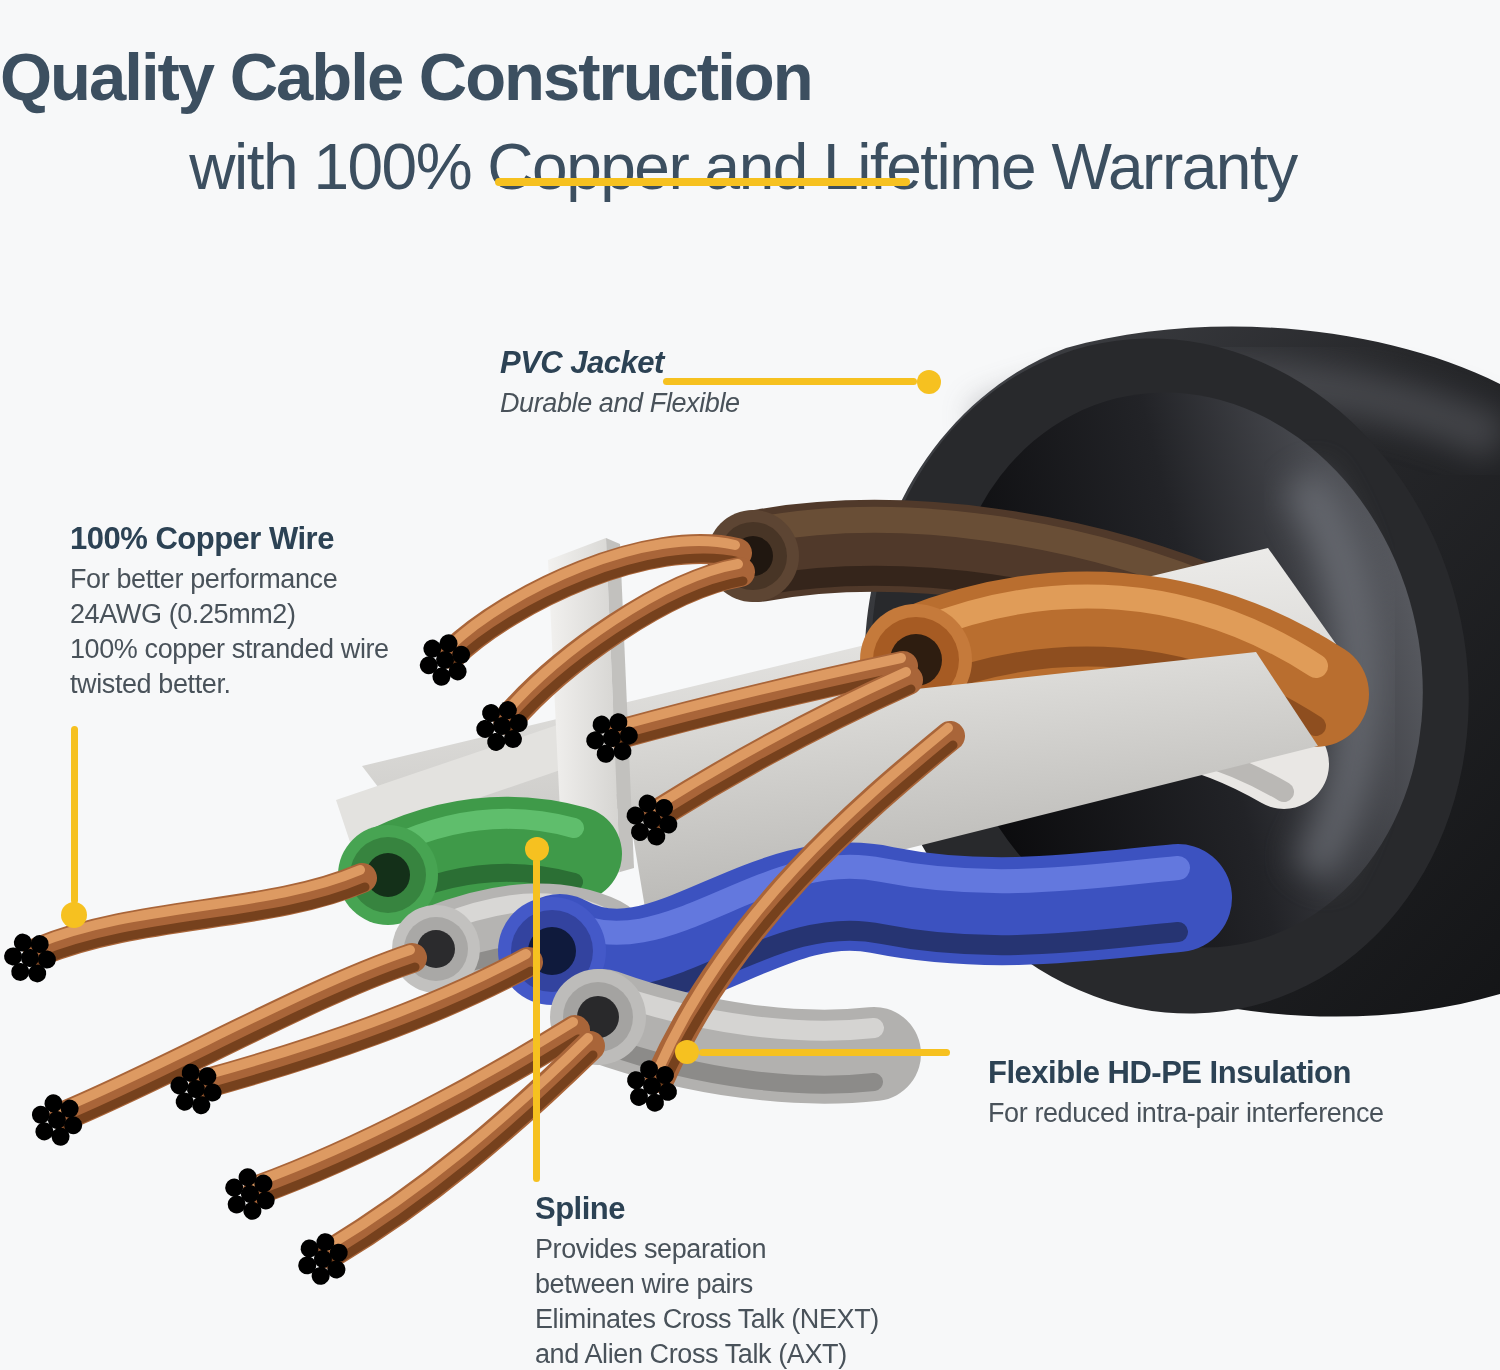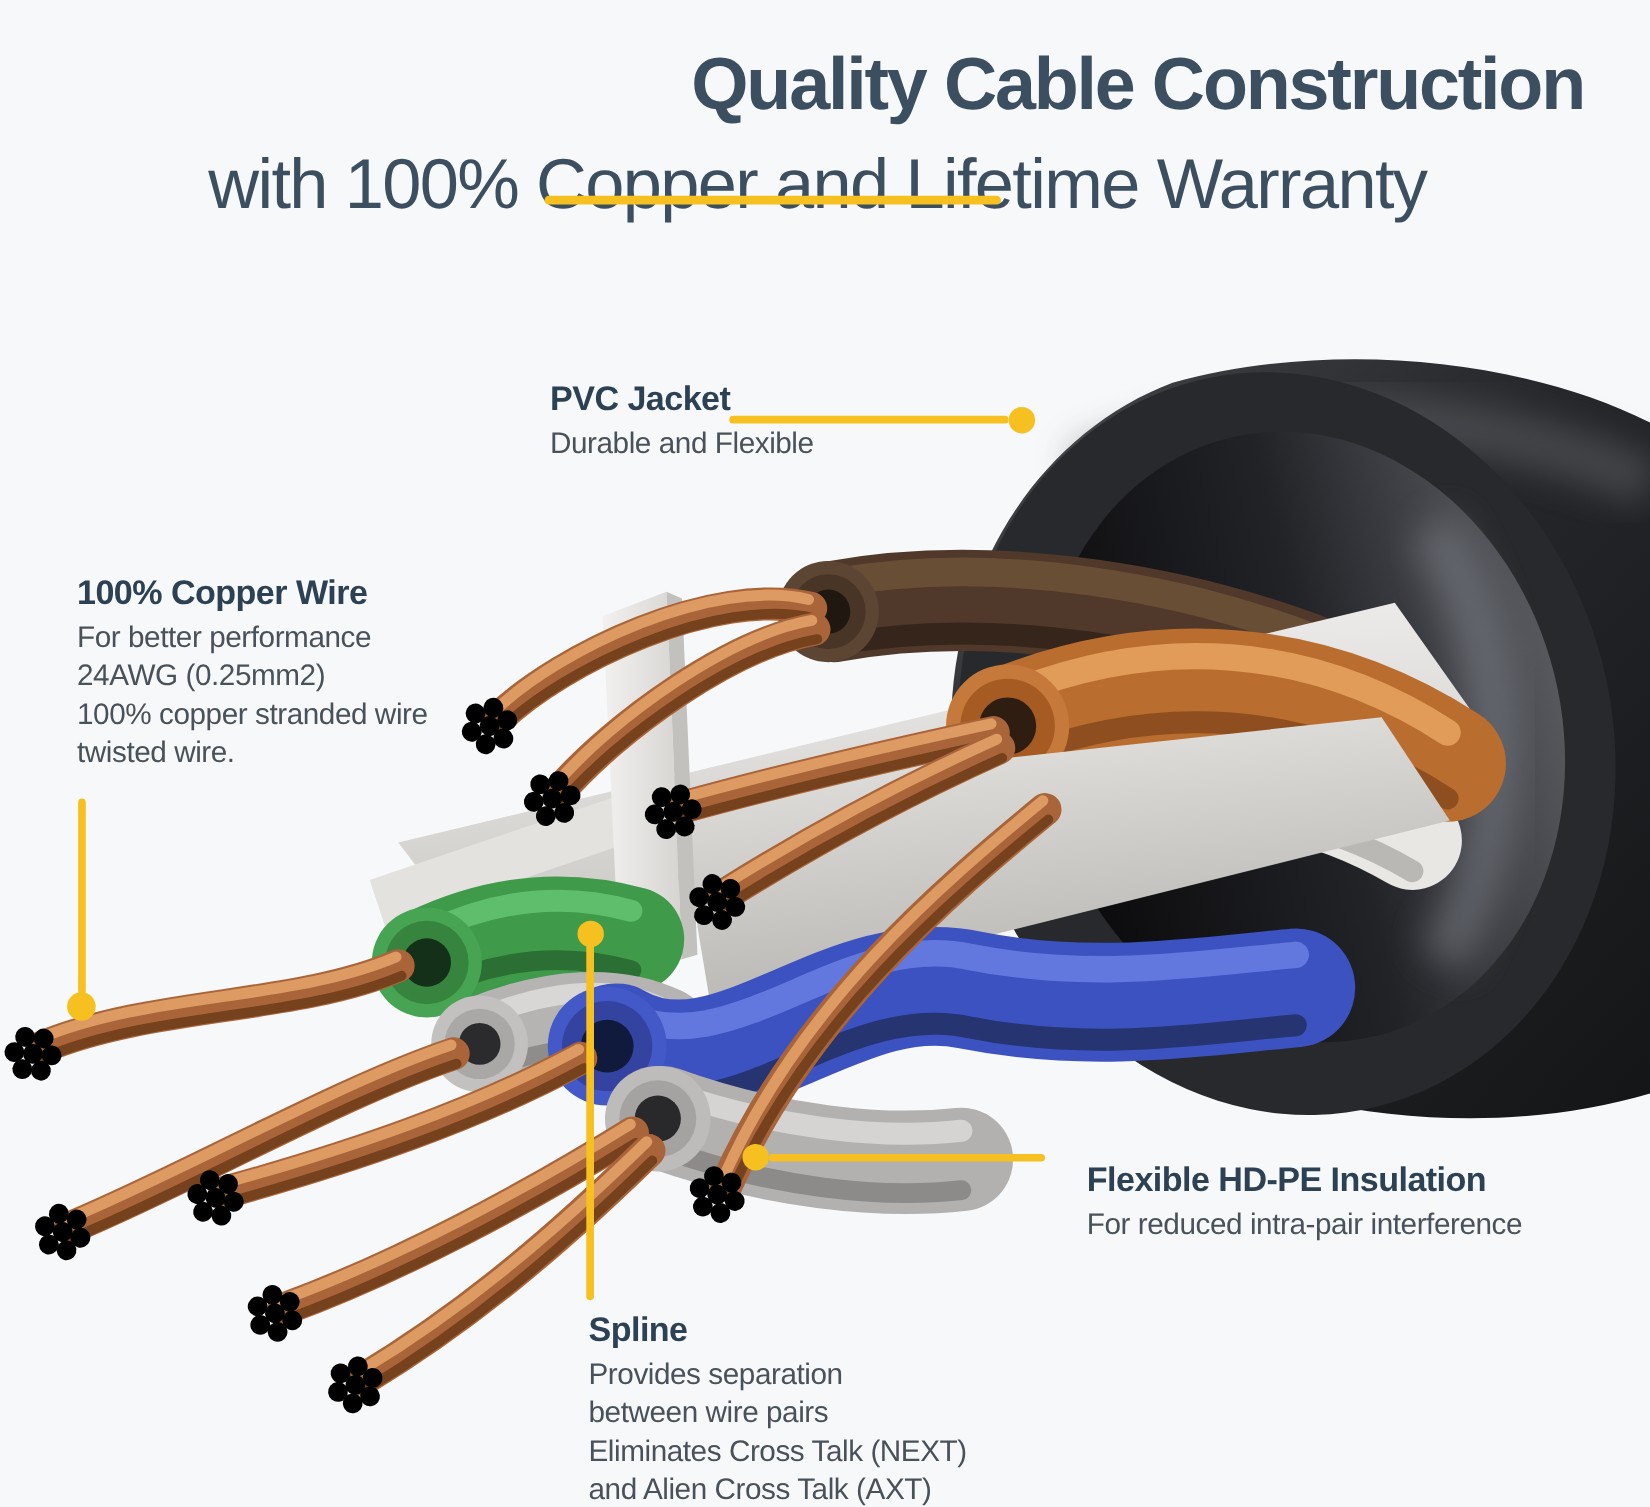--- a/index.html
+++ b/index.html
@@ -3,33 +3,33 @@
 <meta charset="utf-8">
 <style>
   :root{
     --accent:#F6C120; --title:#3C4F60; --heading:#2C4254; --body:#49525A; --bg:#F7F8F9;
   }
   *{box-sizing:border-box;}
   html,body{margin:0;padding:0;}
   body{font-family:"Liberation Sans",sans-serif;background:#fff;}
   .stage{position:relative;width:1500px;height:1370px;background:var(--bg);overflow:hidden;}
   .art{position:absolute;left:0;top:0;}
-  .page-title{position:absolute;top:-10px;left:0;width:1440px;text-align:right;
+  .page-title{position:absolute;top:-10px;left:0;width:1440px;text-align:left;
     font-size:67px;font-weight:700;letter-spacing:-2px;color:var(--title);line-height:84px;}
   .page-subtitle{position:absolute;top:74px;left:0;width:1440px;text-align:center;
     font-size:64px;font-weight:300;letter-spacing:-1.5px;color:var(--title);line-height:80px;margin-left:23px;}
   .title-underline{position:absolute;left:495px;top:178px;width:415px;height:8px;
     border-radius:4px;background:var(--accent);}
   .co{position:absolute;z-index:3;}
   .co-h{font-size:31px;font-weight:700;color:var(--heading);letter-spacing:-0.5px;line-height:38px;}
   .co-b{font-size:27px;font-weight:400;color:var(--body);letter-spacing:-0.4px;line-height:35px;margin-top:4px;}
   .co-b div{white-space:nowrap;}
   .yline{position:absolute;background:var(--accent);border-radius:4px;z-index:2;}
   .ydot{position:absolute;border-radius:50%;background:var(--accent);z-index:2;}
-  #pvc-callout{left:500px;top:344px;}
+  #pvc-callout{left:500px;top:344px;font-style:italic;}
   #copper-callout{left:70px;top:520px;}
   #hdpe-callout{left:988px;top:1054px;}
   #spline-callout{left:535px;top:1190px;}
   #pvc-line{left:663px;top:378px;width:254px;height:7px;}
   #pvc-dot{left:917px;top:370px;width:24px;height:24px;}
   #copper-line{left:71px;top:726px;width:7px;height:178px;}
   #copper-dot{left:61px;top:902px;width:26px;height:26px;}
   #hdpe-line{left:699px;top:1049px;width:251px;height:7px;}
   #hdpe-dot{left:675px;top:1040px;width:24px;height:24px;}
   #spline-line{left:533px;top:858px;width:7px;height:324px;}
@@ -242,21 +242,21 @@
   </div>
   <div class="yline" id="pvc-line"></div>
   <div class="ydot" id="pvc-dot"></div>
 
   <div class="co" id="copper-callout">
     <div class="co-h">100% Copper Wire</div>
     <div class="co-b">
       <div>For better performance</div>
       <div>24AWG (0.25mm2)</div>
       <div>100% copper stranded wire</div>
-      <div>twisted wire.</div>
+      <div>twisted better.</div>
     </div>
   </div>
   <div class="yline" id="copper-line"></div>
   <div class="ydot" id="copper-dot"></div>
 
   <div class="co" id="hdpe-callout">
     <div class="co-h">Flexible HD-PE Insulation</div>
     <div class="co-b">For reduced intra-pair interference</div>
   </div>
   <div class="yline" id="hdpe-line"></div>

